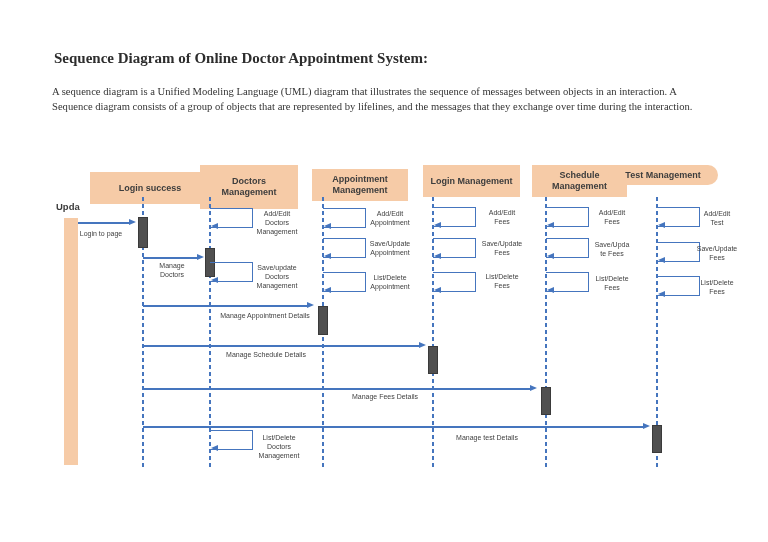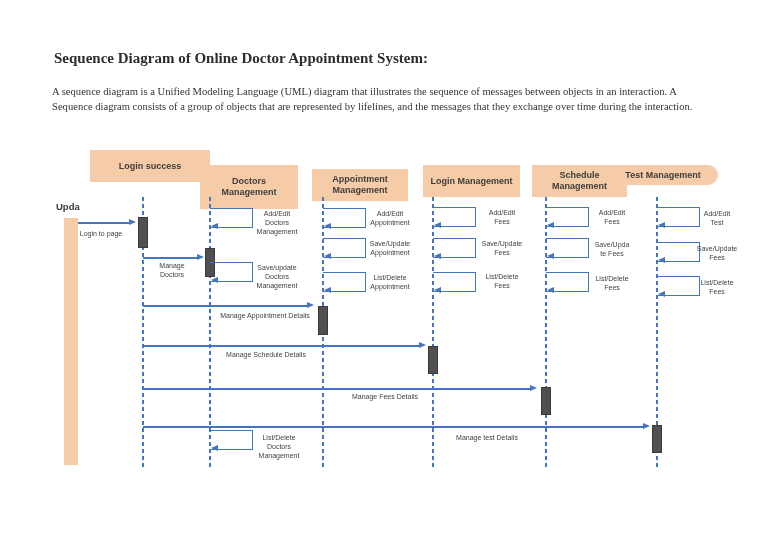--- a/index.html
+++ b/index.html
@@ -32,21 +32,21 @@
 </head>
 <body>
 
 <div id="page" style="--peach: #F6CBA7; --blue: #4575BE; --gray: #505050; --labeltext: #3F3F3F;">
   <div id="doc-title">Sequence Diagram of Online Doctor Appointment System:</div>
   <div id="doc-desc">A sequence diagram is a Unified Modeling Language (UML) diagram that illustrates the sequence of messages between objects in an interaction. A
 Sequence diagram consists of a group of objects that are represented by lifelines, and the messages that they exchange over time during the interaction.</div>
   <div id="diagram">
       <div id="admin-label" style="position: absolute; left: 56px; top: 201px;">Upda</div>
       <div class="actor-bar" style="left: 64px; top: 218px; width: 14px; height: 247px;"></div>
-      <div class="hdr-box" style="left: 90px; top: 150px; width: 120px; height: 32px;">Login success</div>
+      <div class="hdr-box" style="left: 90px; top: 172px; width: 120px; height: 32px;">Login success</div>
       <div class="lifeline" style="left: 141.5px; top: 197px; height: 270px;"></div>
       <div class="hdr-box" style="left: 200px; top: 165px; width: 98px; height: 44px;">Doctors
 Management</div>
       <div class="lifeline" style="left: 208.5px; top: 197px; height: 270px;"></div>
       <div class="hdr-box" style="left: 312px; top: 169px; width: 96px; height: 32px;">Appointment
 Management</div>
       <div class="lifeline" style="left: 321.5px; top: 197px; height: 270px;"></div>
       <div class="hdr-box" style="left: 423px; top: 165px; width: 97px; height: 32px;">Login Management</div>
       <div class="lifeline" style="left: 432px; top: 197px; height: 270px;"></div>
       <div class="hdr-box" style="left: 532px; top: 165px; width: 95px; height: 32px;">Schedule

